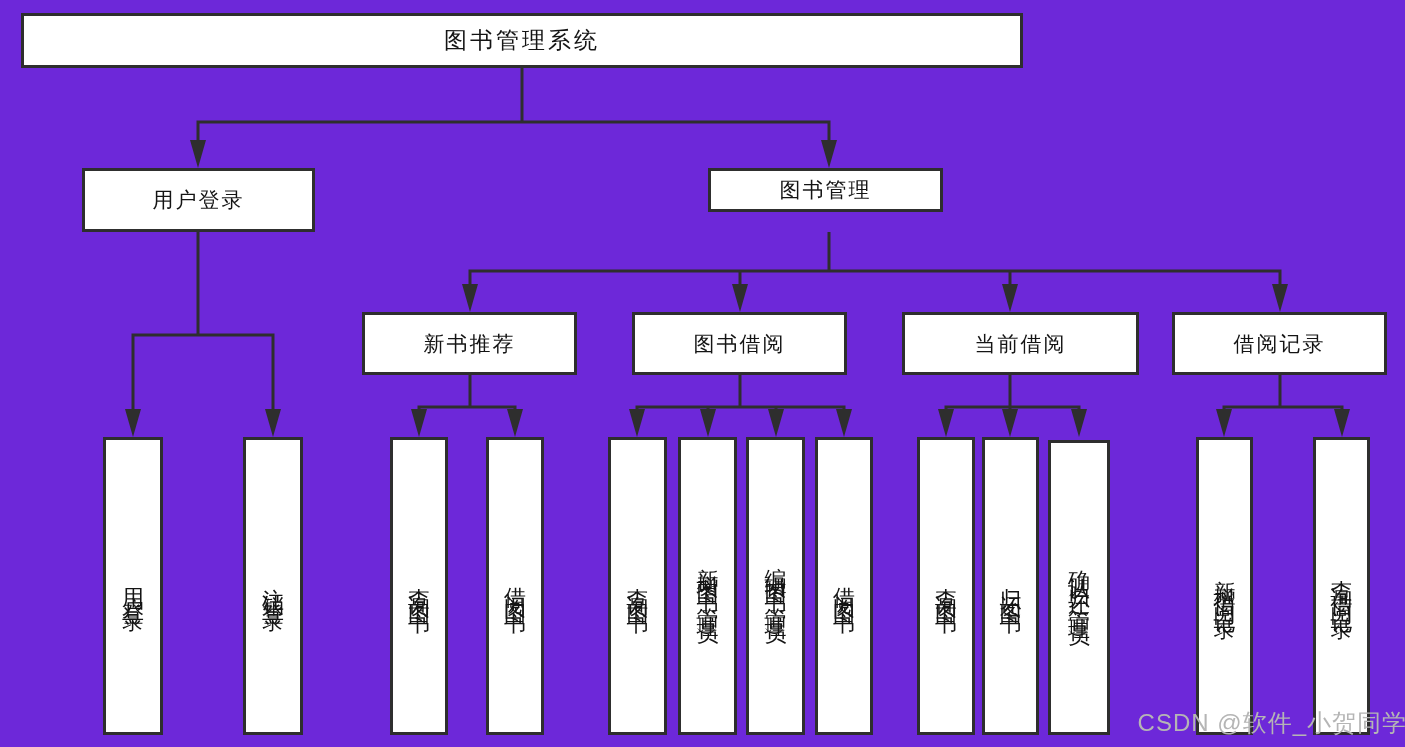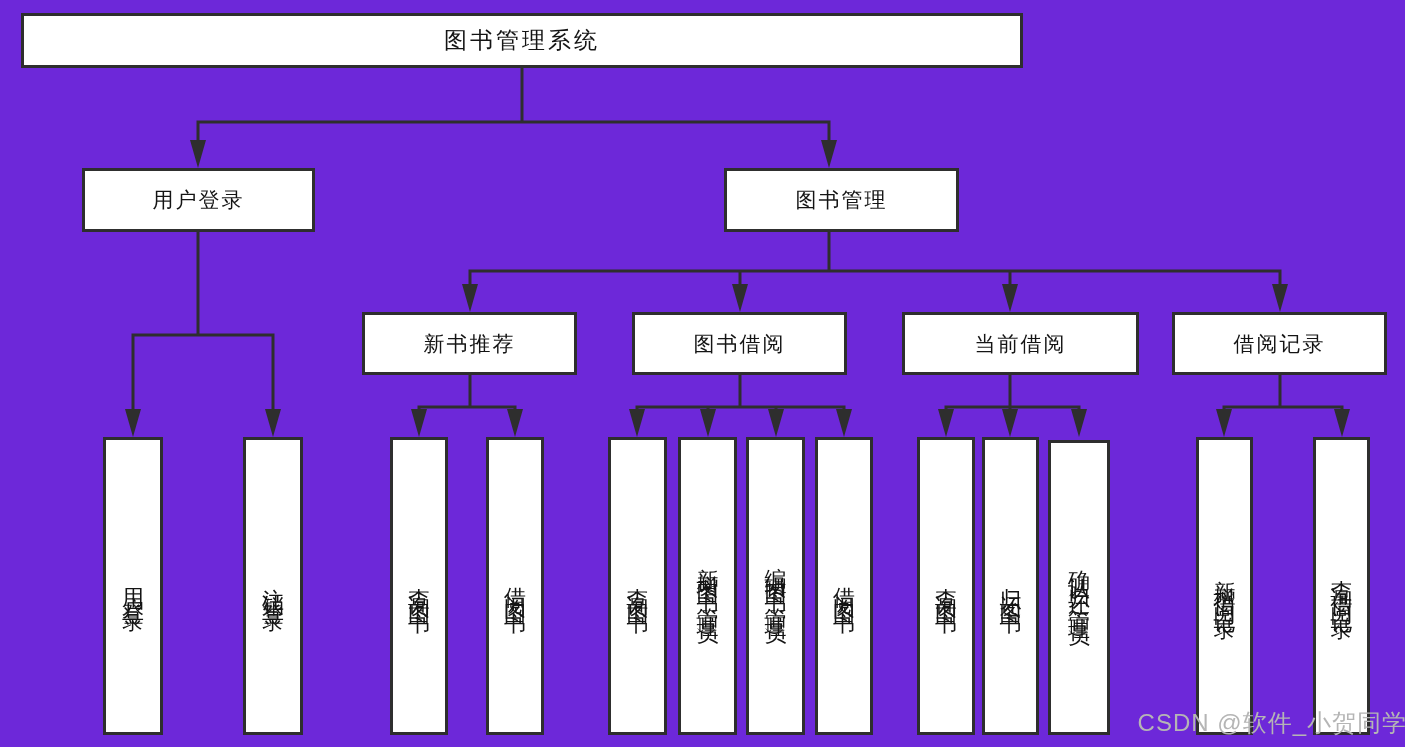--- a/index.html
+++ b/index.html
@@ -114,21 +114,21 @@
       <path d="M1010 437 l-8 -28 h16 z"></path>
       <path d="M1079 437 l-8 -28 h16 z"></path>
       <path d="M1224 437 l-8 -28 h16 z"></path>
       <path d="M1342 437 l-8 -28 h16 z"></path>
     </g>
   </svg>
 
   <div class="node root" style="left:21px;top:13px;width:1002px;height:55px">图书管理系统</div>
 
   <div class="node" style="left:82px;top:168px;width:233px;height:64px">用户登录</div>
-  <div class="node" style="left:724px;top:168px;width:235px;height:64px">图书管理</div>
+  <div class="node" style="left:708px;top:168px;width:235px;height:44px">图书管理</div>
 
   <div class="node" style="left:632px;top:312px;width:215px;height:63px">图书借阅</div>
   <div class="node" style="left:362px;top:312px;width:215px;height:63px">新书推荐</div>
   <div class="node" style="left:902px;top:312px;width:237px;height:63px">当前借阅</div>
   <div class="node" style="left:1172px;top:312px;width:215px;height:63px">借阅记录</div>
 
   <div class="vnode" style="left:103px;top:437px;width:60px;height:298px">
     <span class="vtext">用户登录</span>
   </div>
   <div class="vnode" style="left:243px;top:437px;width:60px;height:298px">

